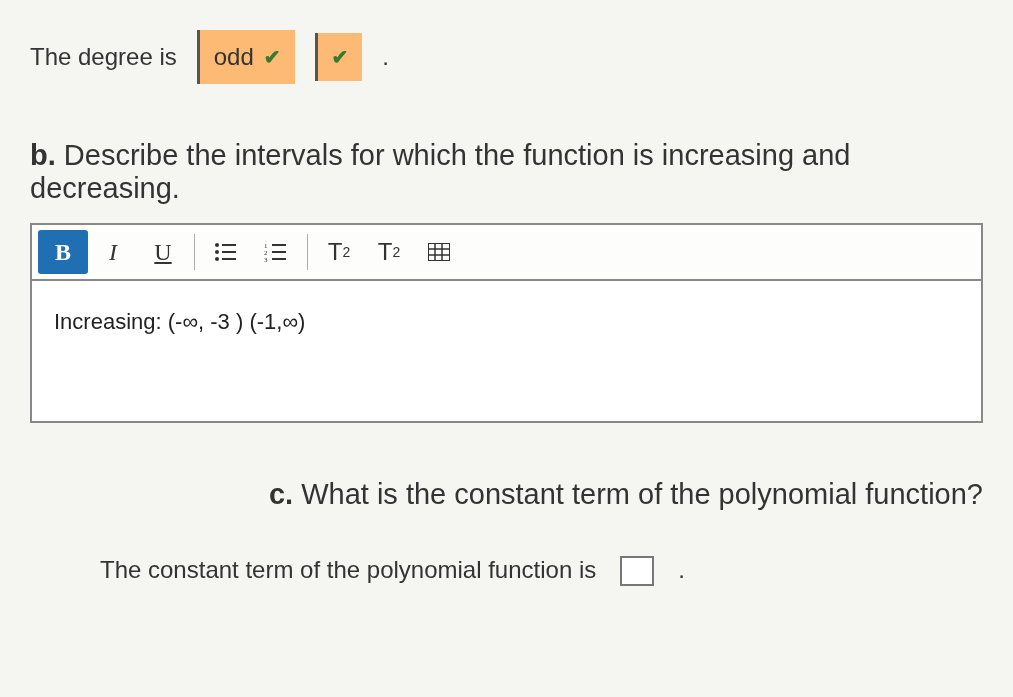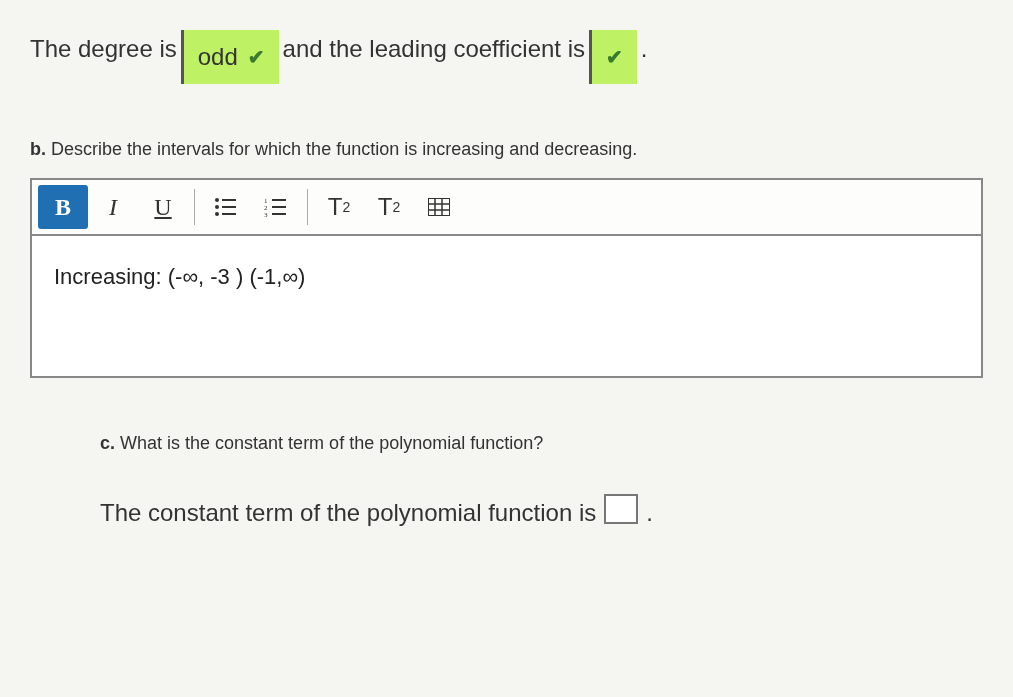--- a/index.html
+++ b/index.html
@@ -11,39 +11,40 @@
     color: #333;
     width: 1013px;
     height: 697px;
     overflow: hidden;
   }
   .sentence {
     font-size: 24px;
     line-height: 1.6;
     margin-bottom: 55px;
     display: flex;
+    align-items: center;
     flex-wrap: wrap;
-    gap: 4px;
+    gap: 20px;
   }
   .answer-box {
     display: inline-flex;
     align-items: center;
     border-left: 3px solid #555;
-    background: #bef264;
+    background: #fdba74;
     padding: 8px 14px;
     font-size: 24px;
     gap: 10px;
   }
   .check {
     color: #3a7a2f;
     font-weight: bold;
     font-size: 20px;
   }
   .section-label {
-    font-size: 18px;
+    font-size: 29px;
     margin-bottom: 18px;
   }
   .section-label .bold { font-weight: bold; }
   .editor {
     border: 2px solid #888;
     background: #fff;
     margin-bottom: 55px;
   }
   .toolbar {
     display: flex;
@@ -109,21 +110,20 @@
 </style>
 </head>
 <body>
 
 <div class="sentence">
   <span>The degree is</span>
   <span class="answer-box">
     <span>odd</span>
     <span class="check">✔</span>
   </span>
-  <span>and the leading coefficient is</span>
   <span class="answer-box">
     <span class="check">✔</span>
   </span>
   <span>.</span>
 </div>
 
 <div class="section-label">
   <span class="bold">b.</span>
   <span>Describe the intervals for which the function is increasing and decreasing.</span>
 </div>
@@ -171,21 +171,21 @@
         <line x1="7" y1="0" x2="7" y2="18" stroke="#333" stroke-width="1.5"></line>
         <line x1="14" y1="0" x2="14" y2="18" stroke="#333" stroke-width="1.5"></line>
       </svg>
     </div>
   </div>
   <div class="editor-body">
     <p>Increasing: (-∞, -3 ) (-1,∞)</p>
   </div>
 </div>
 
-<div class="section-label" style="margin-left:70px;">
+<div class="section-label" style="margin-left:70px;text-align:right;">
   <span class="bold">c.</span>
   <span>What is the constant term of the polynomial function?</span>
 </div>
 
 <div class="sentence" style="margin-left:70px; margin-top:40px; margin-bottom:16px;">
   <span>The constant term of the polynomial function is</span>
   <span class="blank-box"></span>
   <span>.</span>
 </div>
 

